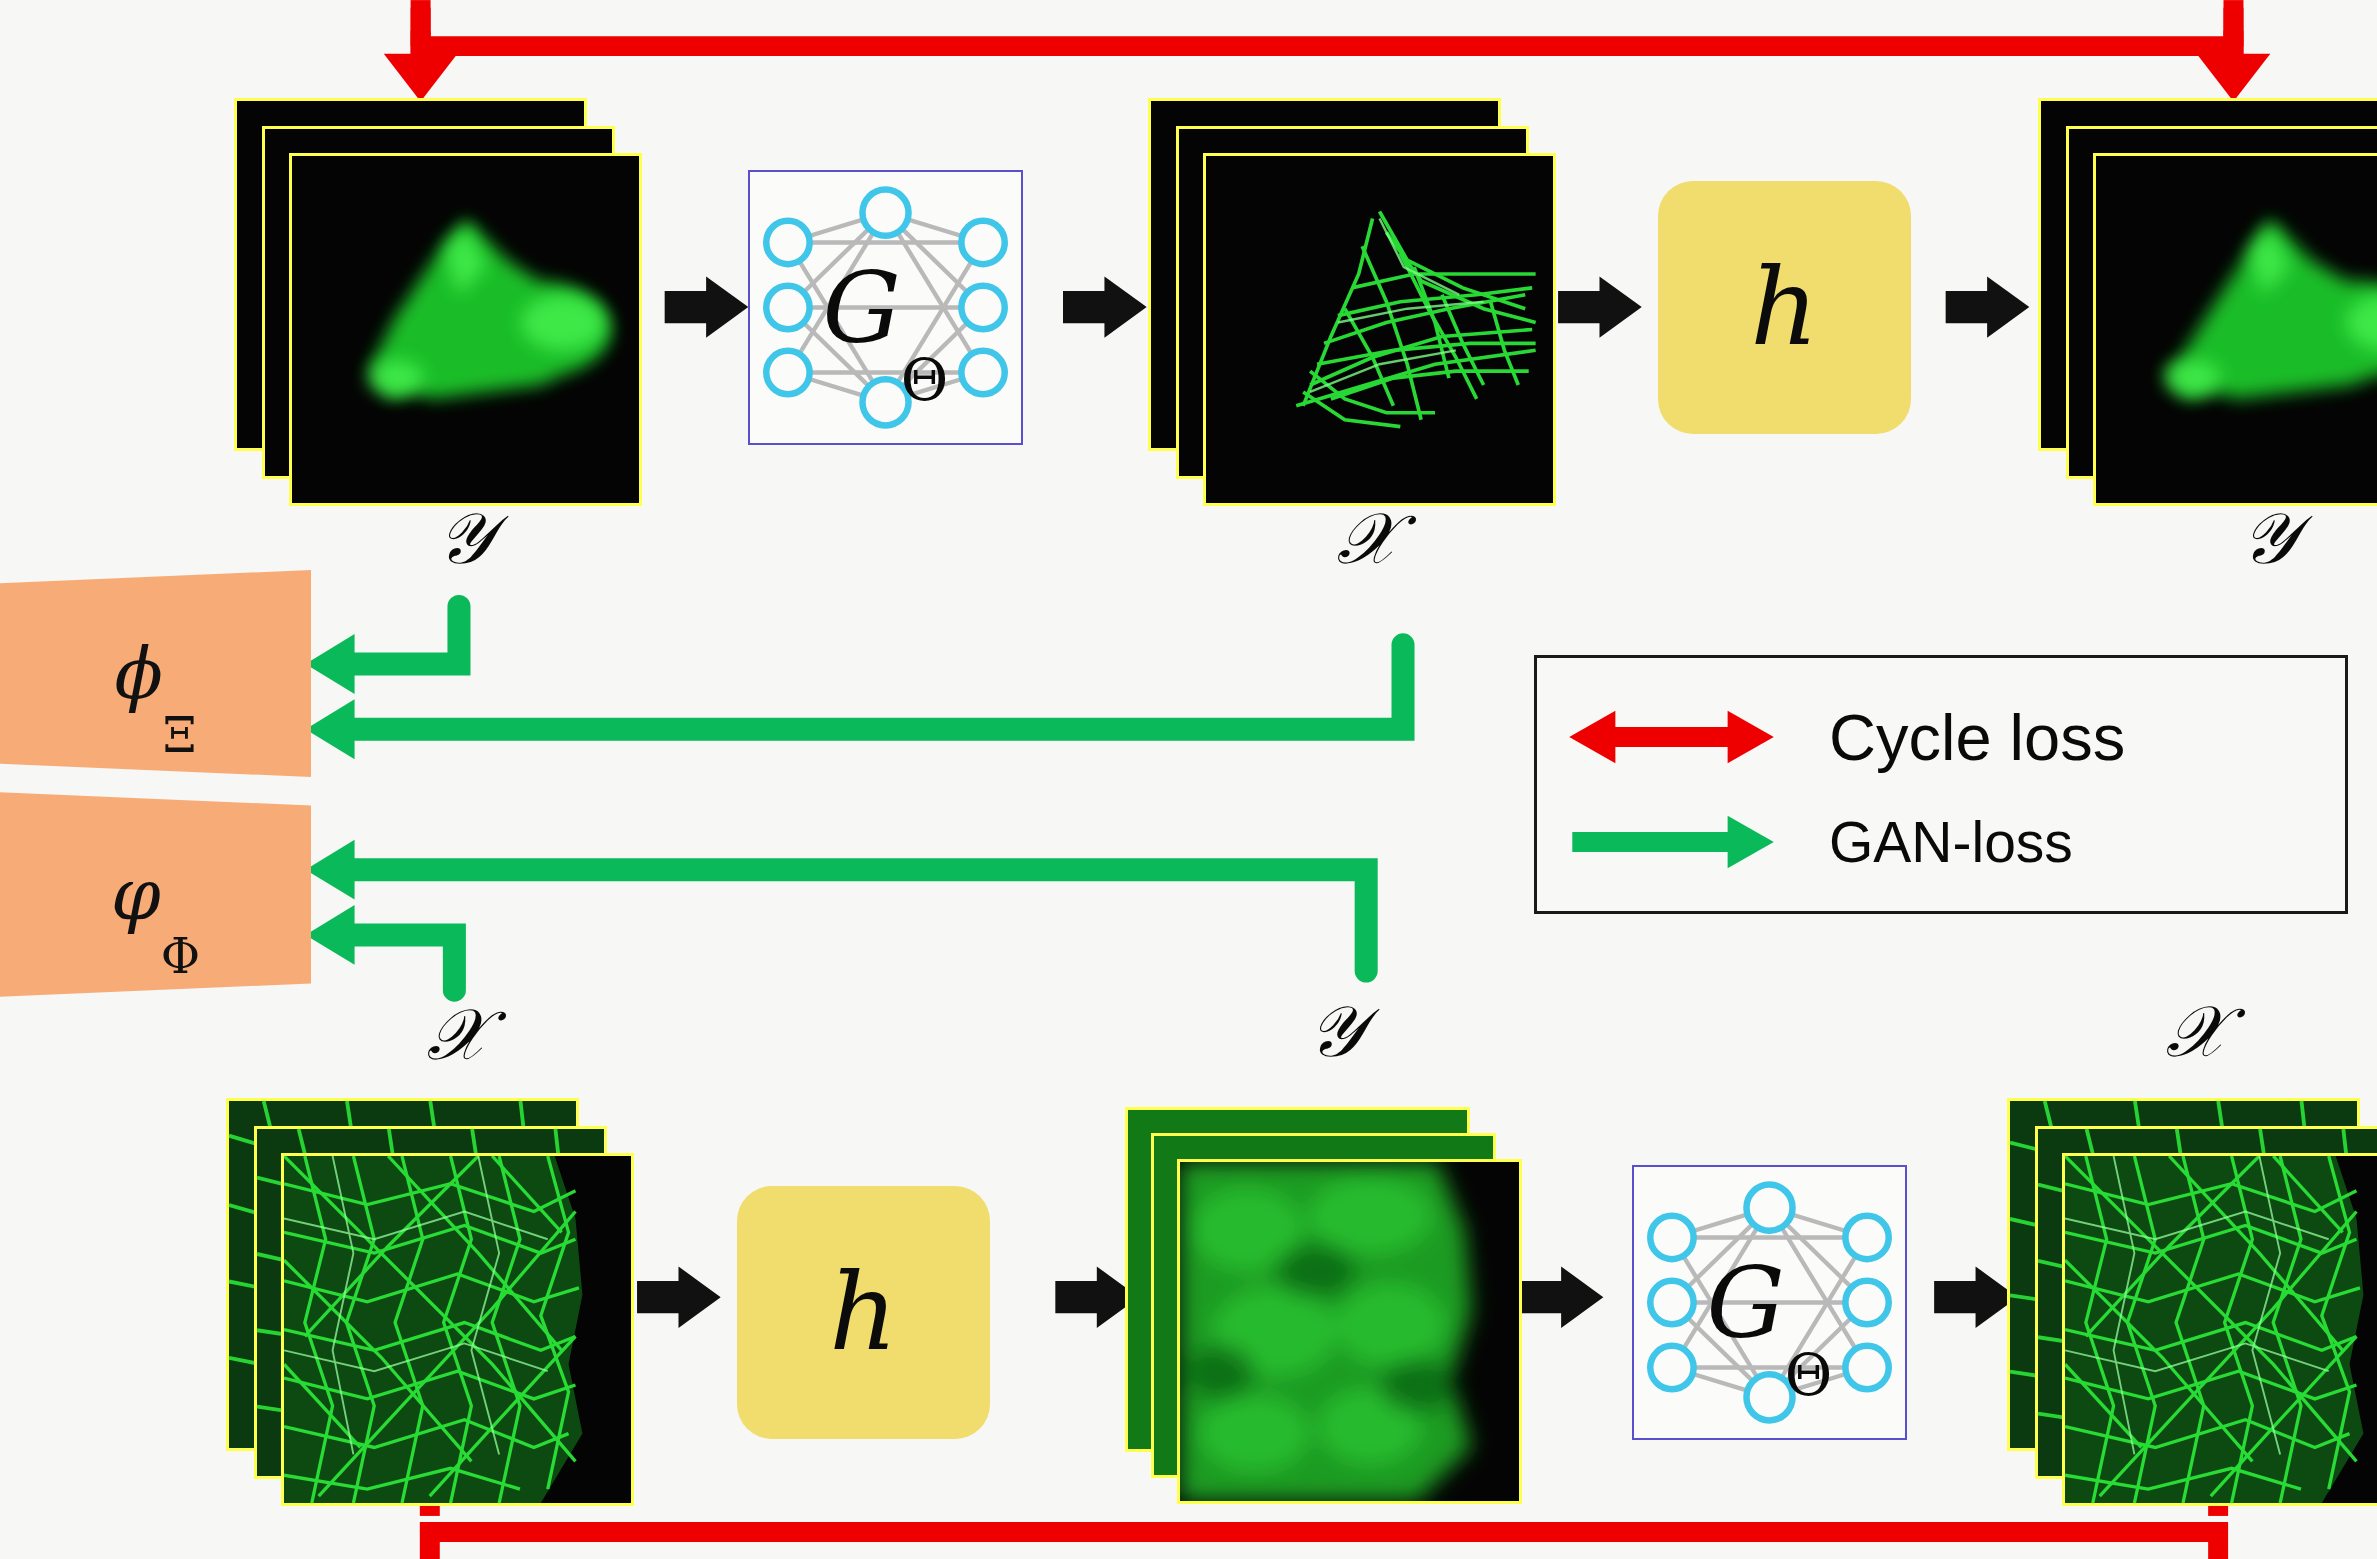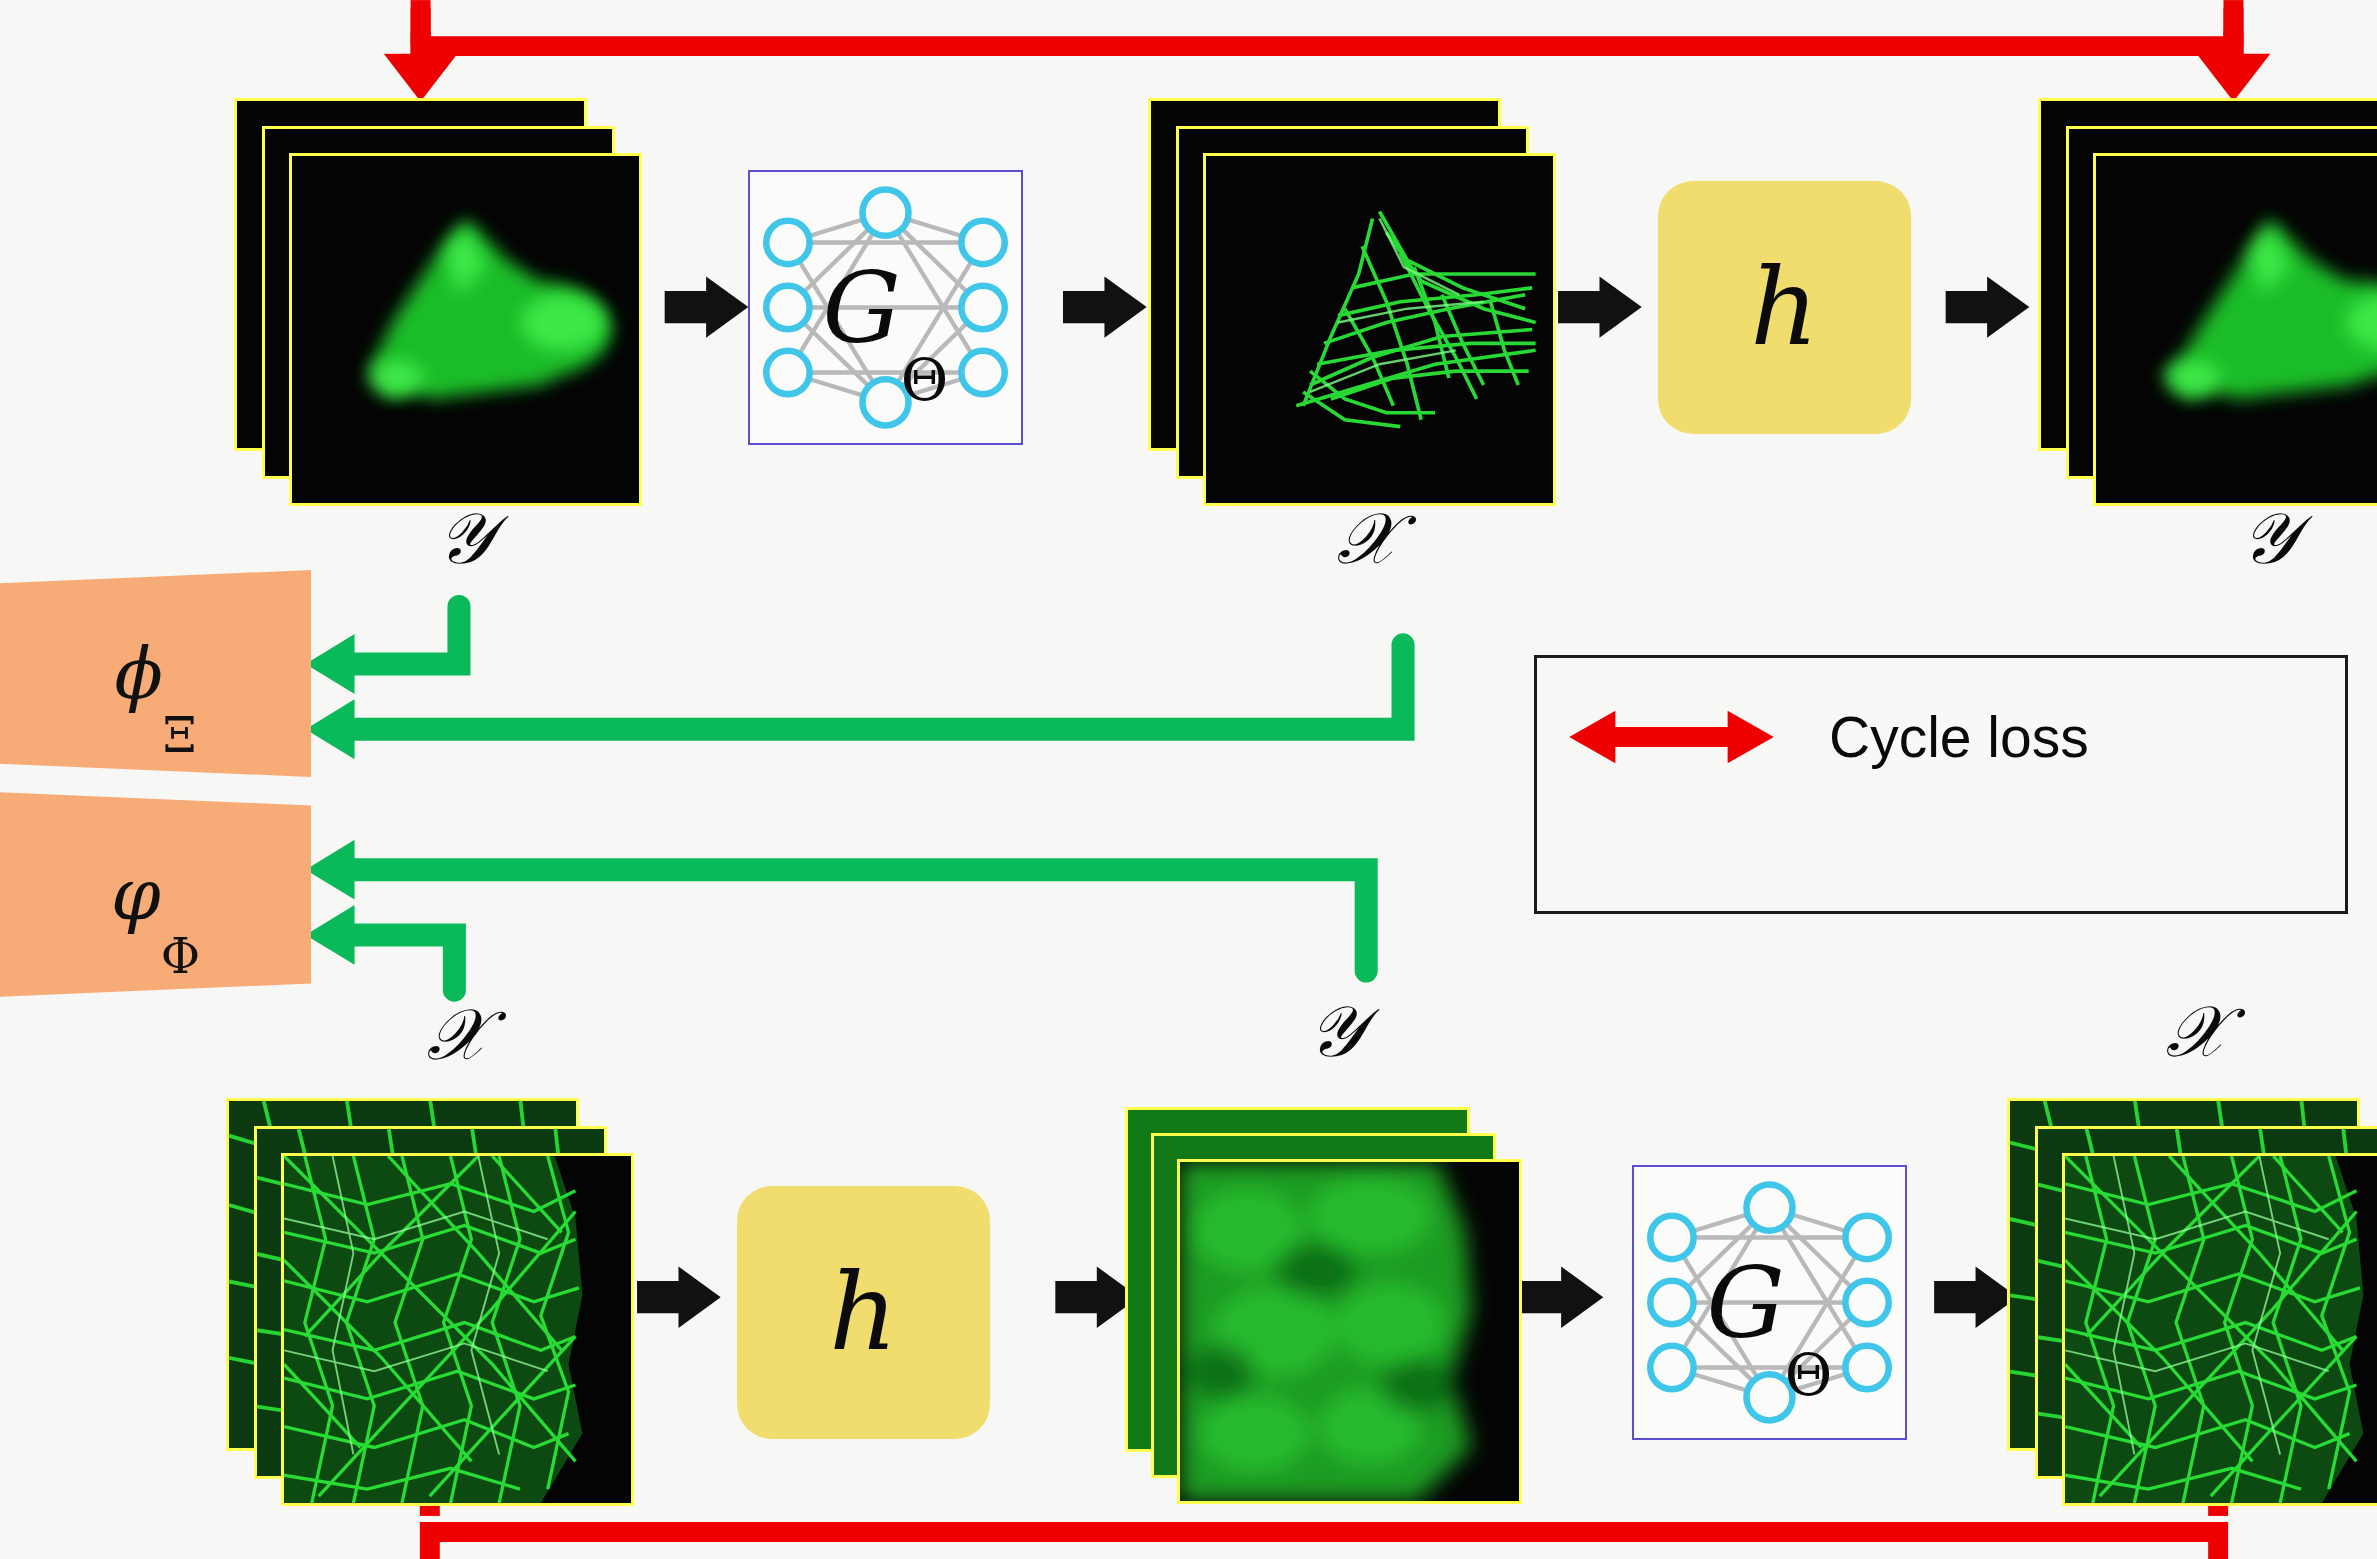--- a/index.html
+++ b/index.html
@@ -295,21 +295,28 @@
     </div>
   </div>
 
   <div class="legend" style="left:1534px;top:655px;width:814px;height:259px;">
     <div class="legrow" style="left:23px;top:37px;width:768px;height:84px;">
       <svg width="223" height="74" viewBox="0 0 290 96">
         <line x1="58" y1="48" x2="232" y2="48" stroke="#ee0000" stroke-width="26"></line>
         <polygon points="12,48 72,14 72,82" fill="#ee0000"></polygon>
         <polygon points="278,48 218,14 218,82" fill="#ee0000"></polygon>
       </svg>
-      <span class="legtext" style="font-size:57px;margin-left:46px;">Cycle loss</span>
+      <span class="legtext" style="font-size:65px;margin-left:46px;">Cycle loss</span>
+    </div>
+    <div class="legrow" style="left:23px;top:142px;width:768px;height:84px;">
+      <svg width="223" height="74" viewBox="0 0 290 96">
+        <line x1="16" y1="48" x2="232" y2="48" stroke="#0ab95a" stroke-width="26"></line>
+        <polygon points="278,48 218,14 218,82" fill="#0ab95a"></polygon>
+      </svg>
+      <span class="legtext" style="font-size:57px;margin-left:46px;">GAN-loss</span>
     </div>
   </div>
 
   <div class="cap" style="left:1259px;top:990px;width:154px;font-size:71px;">𝒴</div>
   <div class="cap" style="left:380px;top:993px;width:154px;font-size:71px;">𝒳</div>
   <div class="cap" style="left:2119px;top:990px;width:154px;font-size:71px;">𝒳</div>
 
   <div class="stack" style="left:226px;top:1098px;width:407px;height:407px;">
     <div class="sheet" style="left:0;top:0;width:353px;height:353px;">
       <div class="inner">

